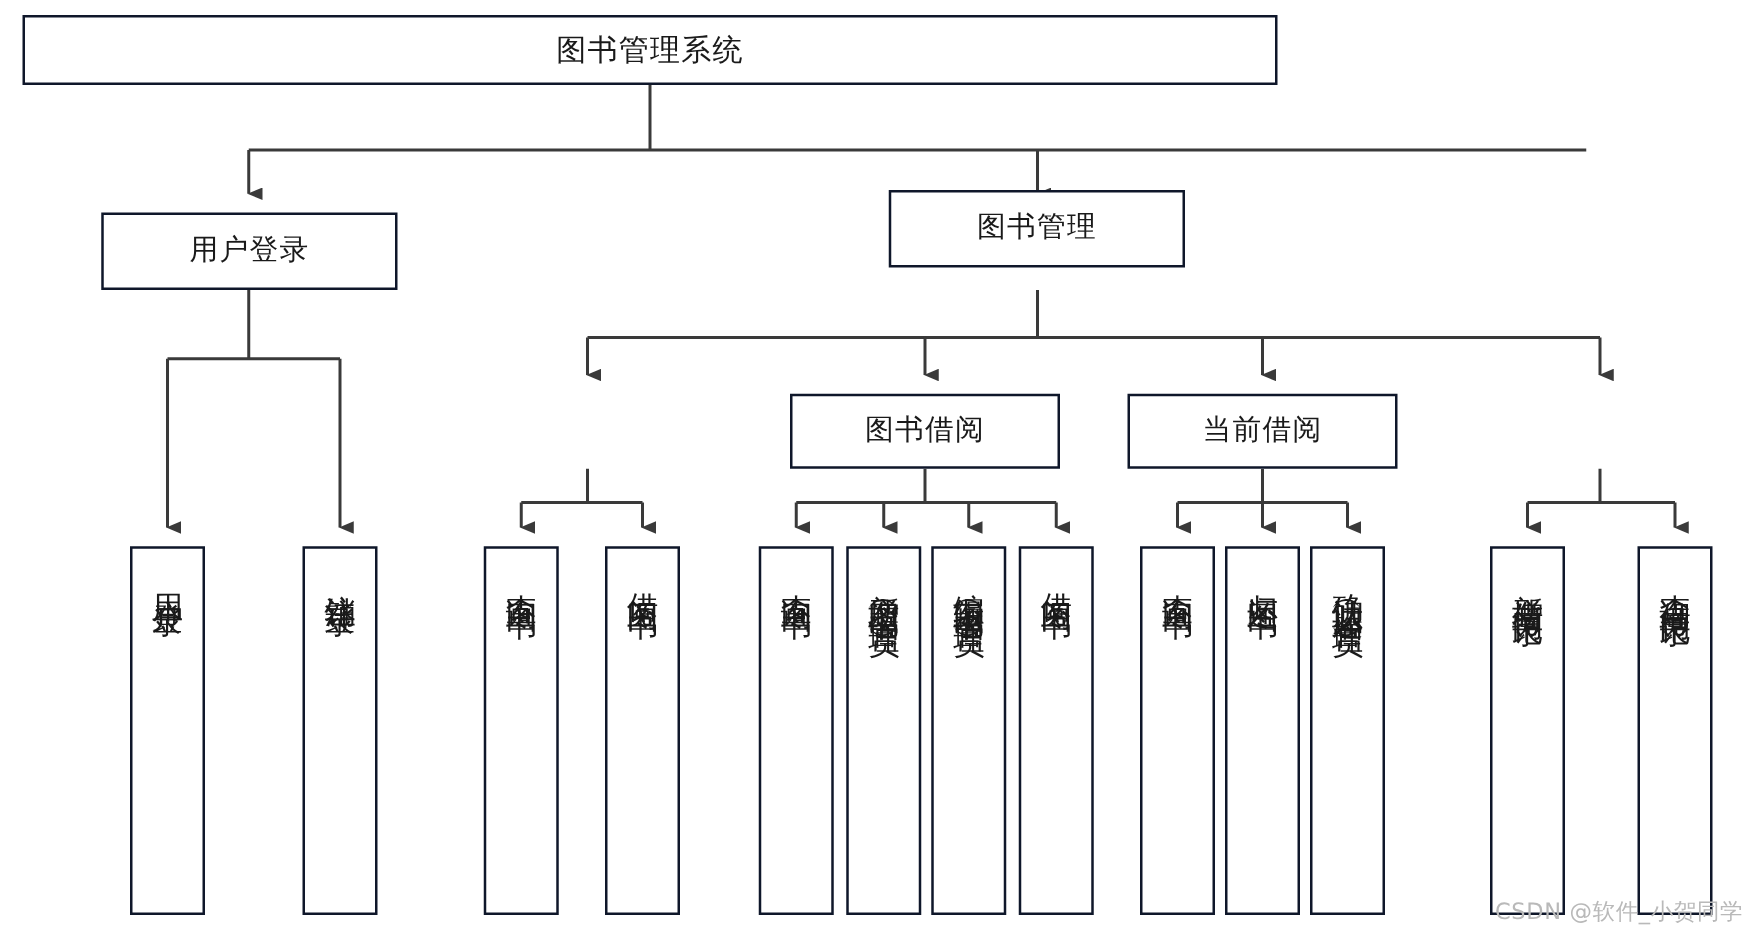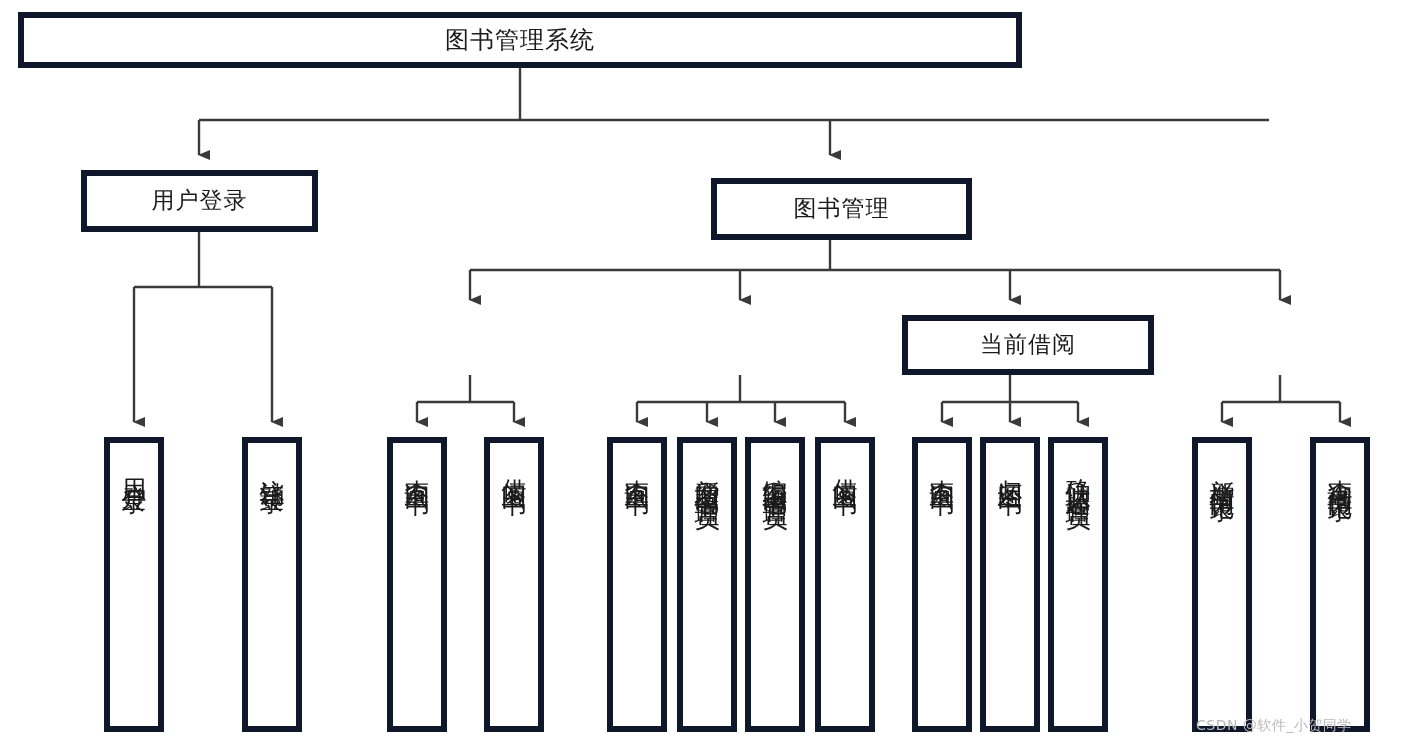--- a/index.html
+++ b/index.html
@@ -21,21 +21,21 @@
     position: absolute;
     left: 0;
     top: 0;
     width: 1405px;
     height: 747px;
   }
   .node {
     position: absolute;
     box-sizing: border-box;
     background: #ffffff;
-    border: 6px solid #0f172a;
+    border: 2px solid #0f172a;
     display: flex;
     align-items: center;
     justify-content: center;
     z-index: 2;
   }
   .node .label {
     color: #1a1a1a;
     text-align: center;
     line-height: 1.18;
     letter-spacing: 1px;
@@ -55,21 +55,21 @@
     writing-mode: vertical-rl;
     text-orientation: upright;
     font-size: 25px;
     letter-spacing: 4px;
     line-height: 1;
     display: block;
   }
   .watermark {
     position: absolute;
     color: #b9b9b9;
-    font-size: 14px;
+    font-size: 18px;
     letter-spacing: 0.5px;
     white-space: nowrap;
     z-index: 3;
     font-family: "DejaVu Sans", "Liberation Sans", sans-serif;
   }
 </style>
 </head>
 <body>
 
 <div id="canvas">
@@ -125,25 +125,28 @@
     </g>
   </svg>
 
   <div class="node root horiz" style="left:18px; top:12px; width:1004px; height:56px;">
     <span class="label">图书管理系统</span>
   </div>
 
   <div class="node horiz" style="left:81px; top:170px; width:237px; height:62px;">
     <span class="label">用户登录</span>
   </div>
-  <div class="node horiz" style="left:711px; top:178px; width:261px; height:62px;">
+  <div class="node horiz" style="left:711px; top:152px; width:237px; height:62px;">
     <span class="label">图书管理</span>
   </div>
 
-  <div class="node horiz" style="left:902px; top:315px; width:252px; height:60px;">
+  <div class="node horiz" style="left:632px; top:315px; width:216px; height:60px;">
+    <span class="label">图书借阅</span>
+  </div>
+  <div class="node horiz" style="left:902px; top:315px; width:216px; height:60px;">
     <span class="label">当前借阅</span>
   </div>
 
   <div class="node vert" style="left:104px; top:437px; width:60px; height:295px;">
     <span class="label">用户登录</span>
   </div>
   <div class="node vert" style="left:242px; top:437px; width:60px; height:295px;">
     <span class="label">注销登录</span>
   </div>
 

